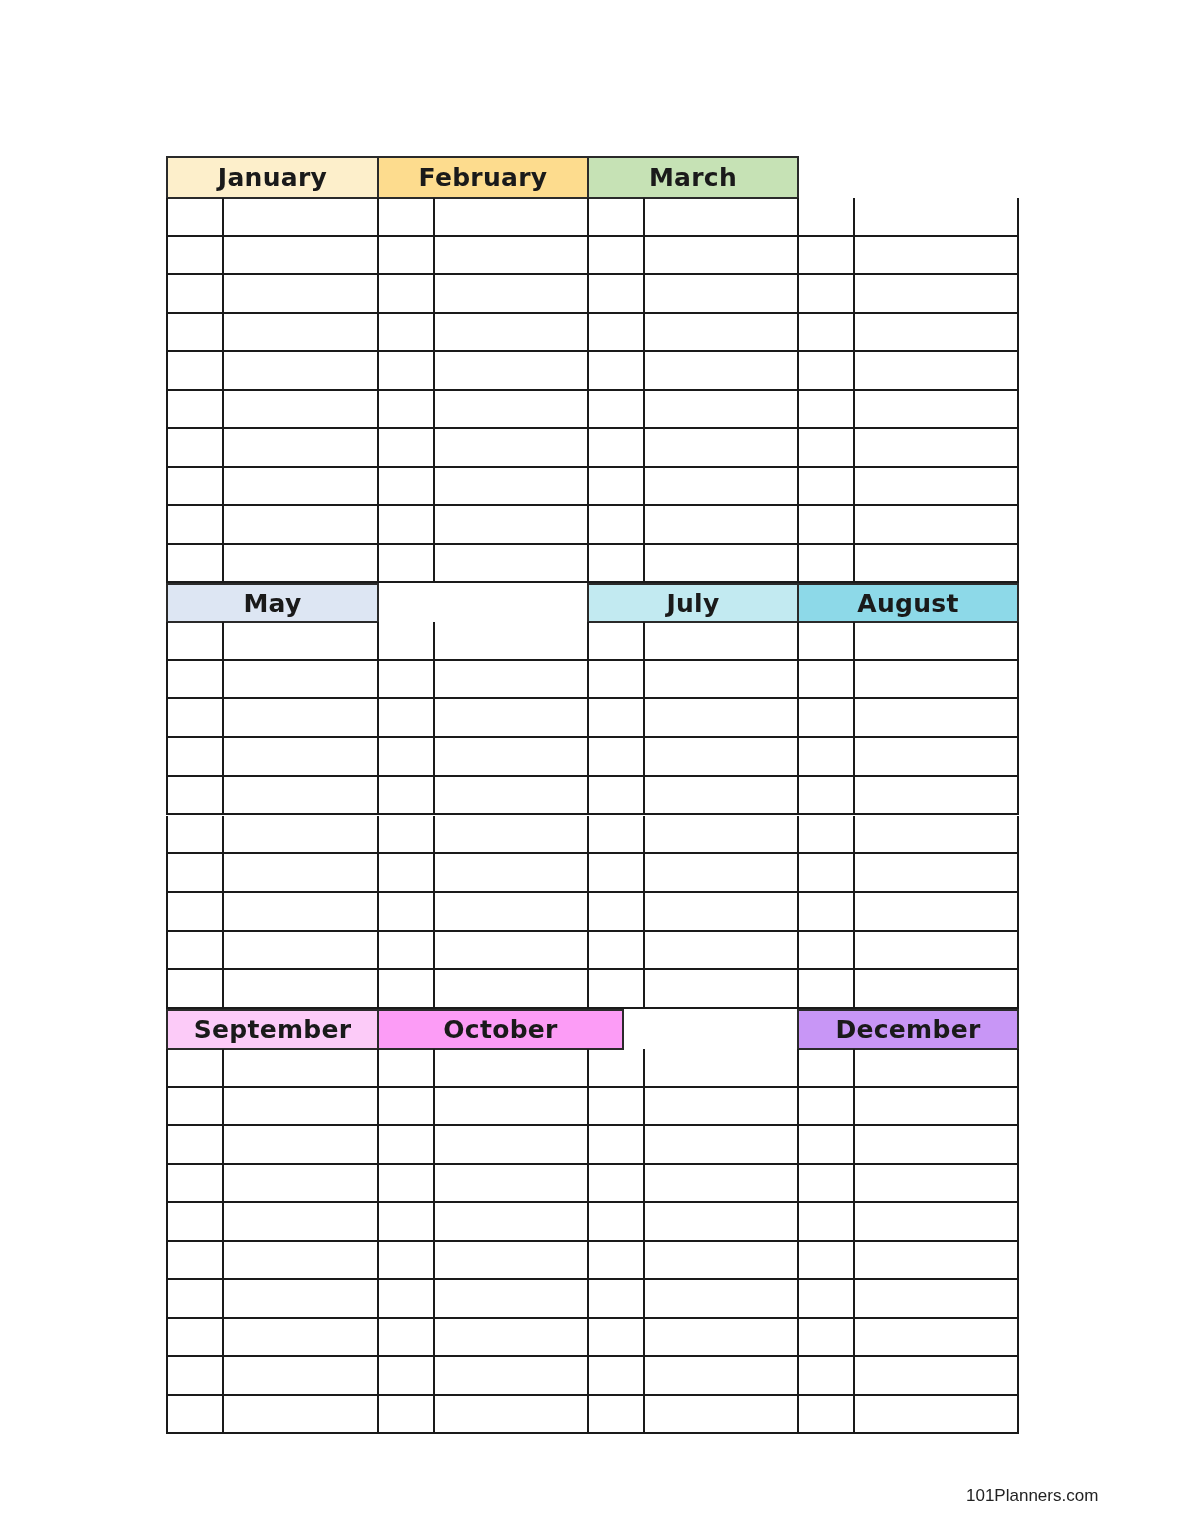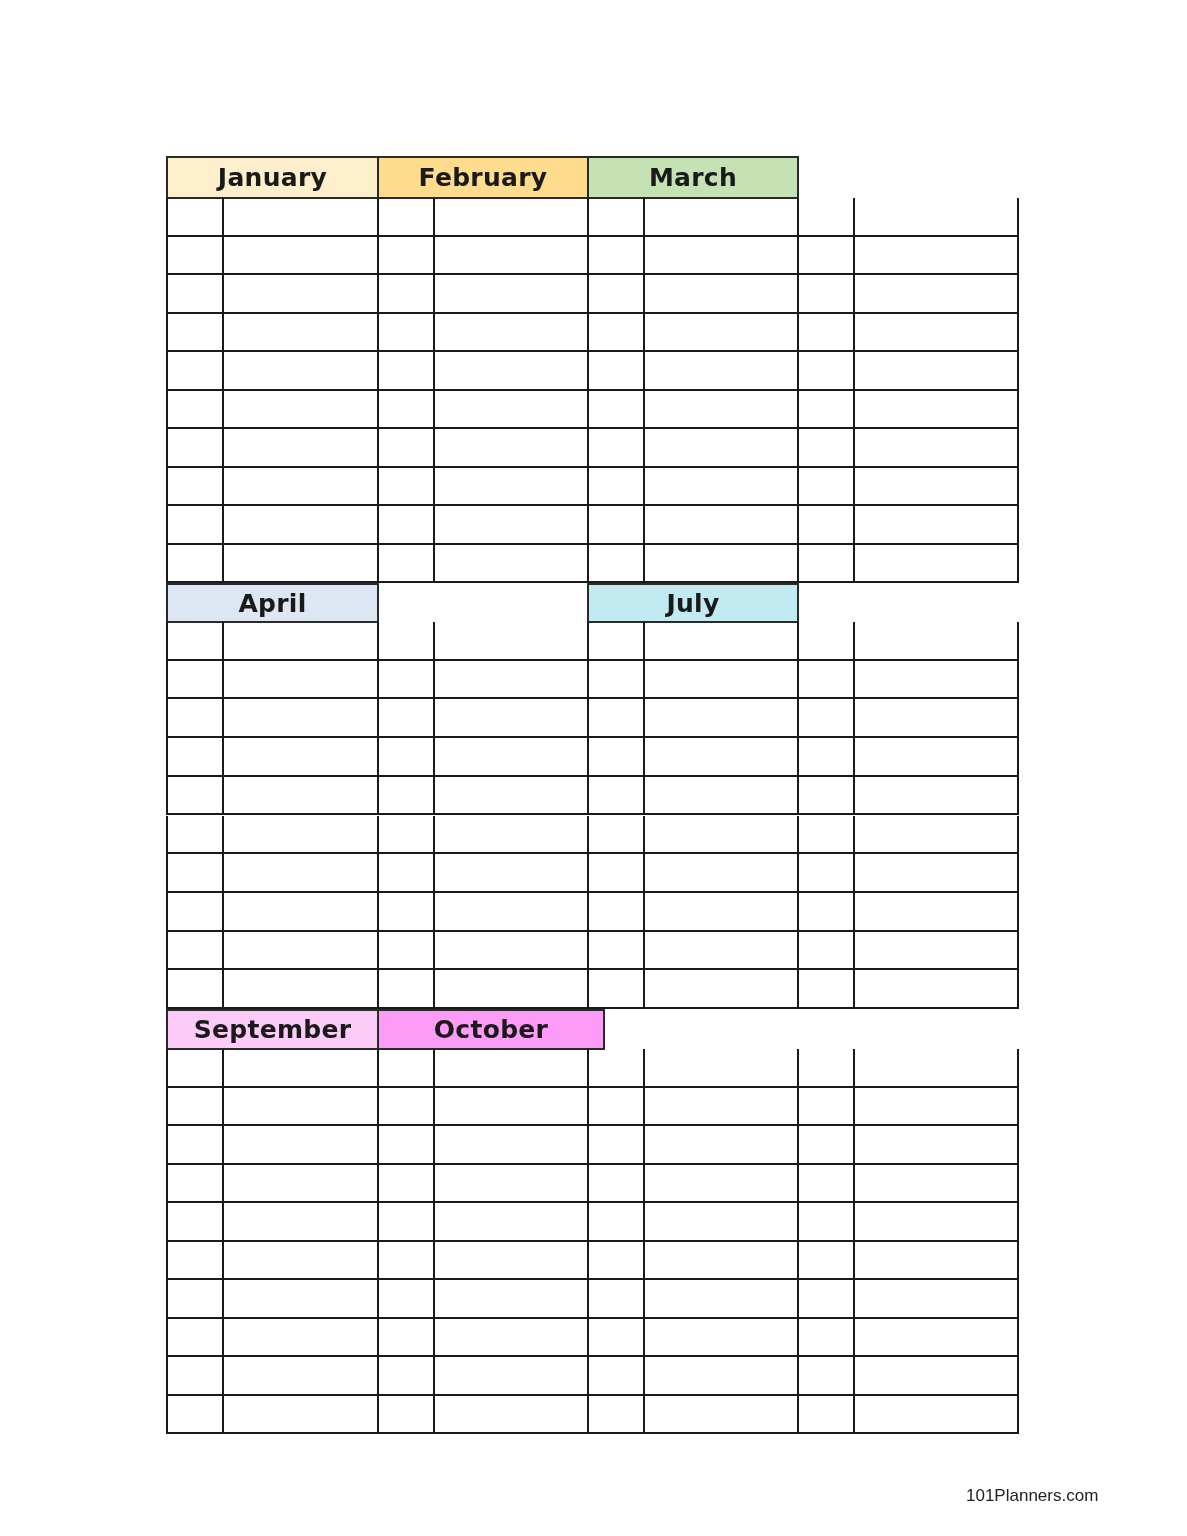--- a/index.html
+++ b/index.html
@@ -116,22 +116,23 @@
           <div class="cell" style="left: 56px; width: 155px;"></div>
           <div class="cell" style="left: 211px; width: 56px;"></div>
           <div class="cell" style="left: 267px; width: 154px;"></div>
           <div class="cell" style="left: 421px; width: 56px;"></div>
           <div class="cell" style="left: 477px; width: 154px;"></div>
           <div class="cell" style="left: 631px; width: 56px;"></div>
           <div class="cell last" style="left: 687px; width: 166px;"></div>
         </div>
       </div>
       <div class="block" style="top: 583px; height: 426px;">
-        <div class="hdr" style="left: 0px; width: 213px; height: 40px; background: rgb(221, 230, 243);">April</div>
+        <div class="hdr" style="left: 0px; width: 213px; height: 40px; background: rgb(221, 230, 243);">May</div>
         <div class="hdr" style="left: 421px; width: 212px; height: 40px; background: rgb(194, 234, 241);">July</div>
+        <div class="hdr" style="left: 631px; width: 222px; height: 40px; background: rgb(141, 217, 232);">August</div>
         <div class="row" style="top: 39px; height: 38.7px;">
           <div class="cell" style="left: 0px; width: 56px;"></div>
           <div class="cell" style="left: 56px; width: 155px;"></div>
           <div class="cell" style="left: 211px; width: 56px;"></div>
           <div class="cell" style="left: 267px; width: 154px;"></div>
           <div class="cell" style="left: 421px; width: 56px;"></div>
           <div class="cell" style="left: 477px; width: 154px;"></div>
           <div class="cell" style="left: 631px; width: 56px;"></div>
           <div class="cell last" style="left: 687px; width: 166px;"></div>
         </div>
@@ -221,21 +222,22 @@
           <div class="cell" style="left: 211px; width: 56px;"></div>
           <div class="cell" style="left: 267px; width: 154px;"></div>
           <div class="cell" style="left: 421px; width: 56px;"></div>
           <div class="cell" style="left: 477px; width: 154px;"></div>
           <div class="cell" style="left: 631px; width: 56px;"></div>
           <div class="cell last" style="left: 687px; width: 166px;"></div>
         </div>
       </div>
       <div class="block" style="top: 1009px; height: 425px;">
         <div class="hdr" style="left: 0px; width: 213px; height: 41px; background: rgb(252, 203, 248);">September</div>
-        <div class="hdr" style="left: 211px; width: 228px; height: 41px; background: rgb(252, 156, 246);">October</div>
+        <div class="hdr" style="left: 211px; width: 247px; height: 41px; background: rgb(252, 156, 246);">October</div>
+        <div class="hdr" style="left: 631px; width: 222px; height: 41px; background: rgb(200, 150, 246);">December</div>
         <div class="row" style="top: 40px; height: 38.5px;">
           <div class="cell" style="left: 0px; width: 56px;"></div>
           <div class="cell" style="left: 56px; width: 155px;"></div>
           <div class="cell" style="left: 211px; width: 56px;"></div>
           <div class="cell" style="left: 267px; width: 154px;"></div>
           <div class="cell" style="left: 421px; width: 56px;"></div>
           <div class="cell" style="left: 477px; width: 154px;"></div>
           <div class="cell" style="left: 631px; width: 56px;"></div>
           <div class="cell last" style="left: 687px; width: 166px;"></div>
         </div>

